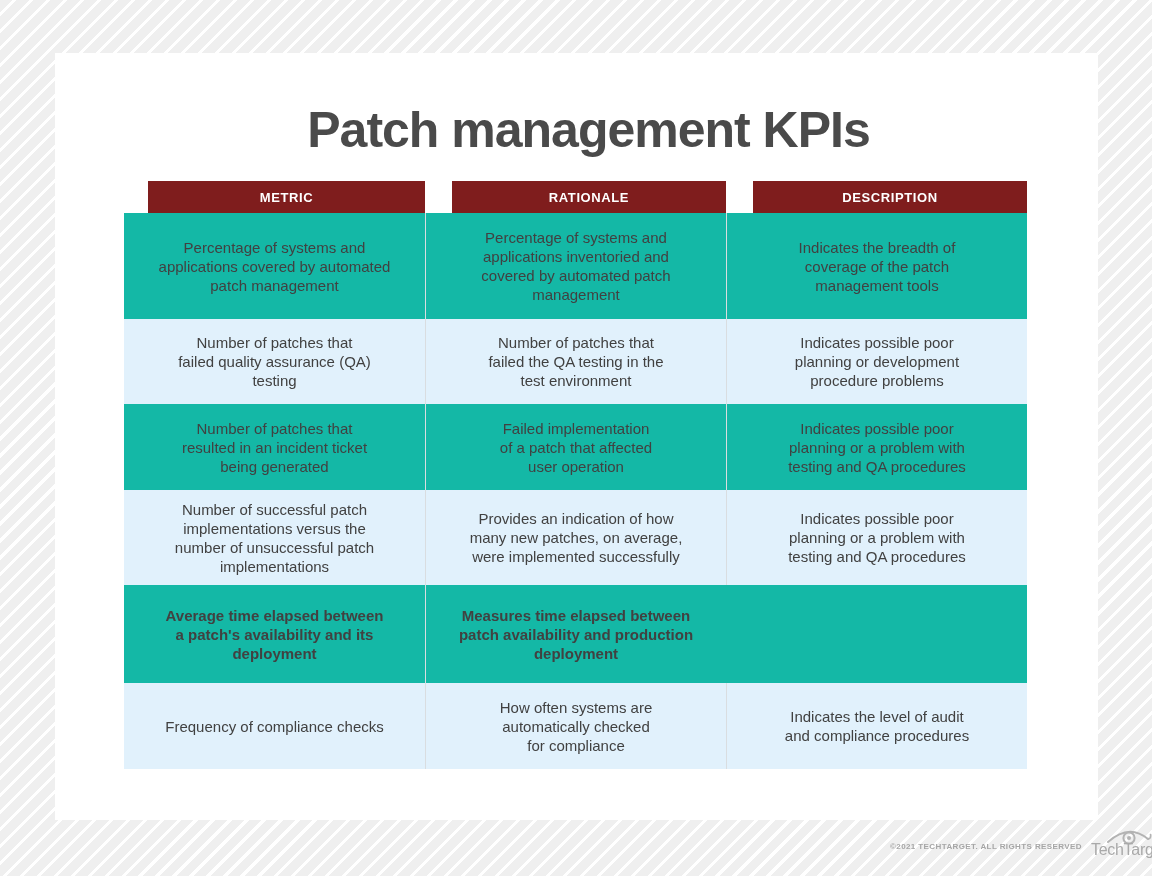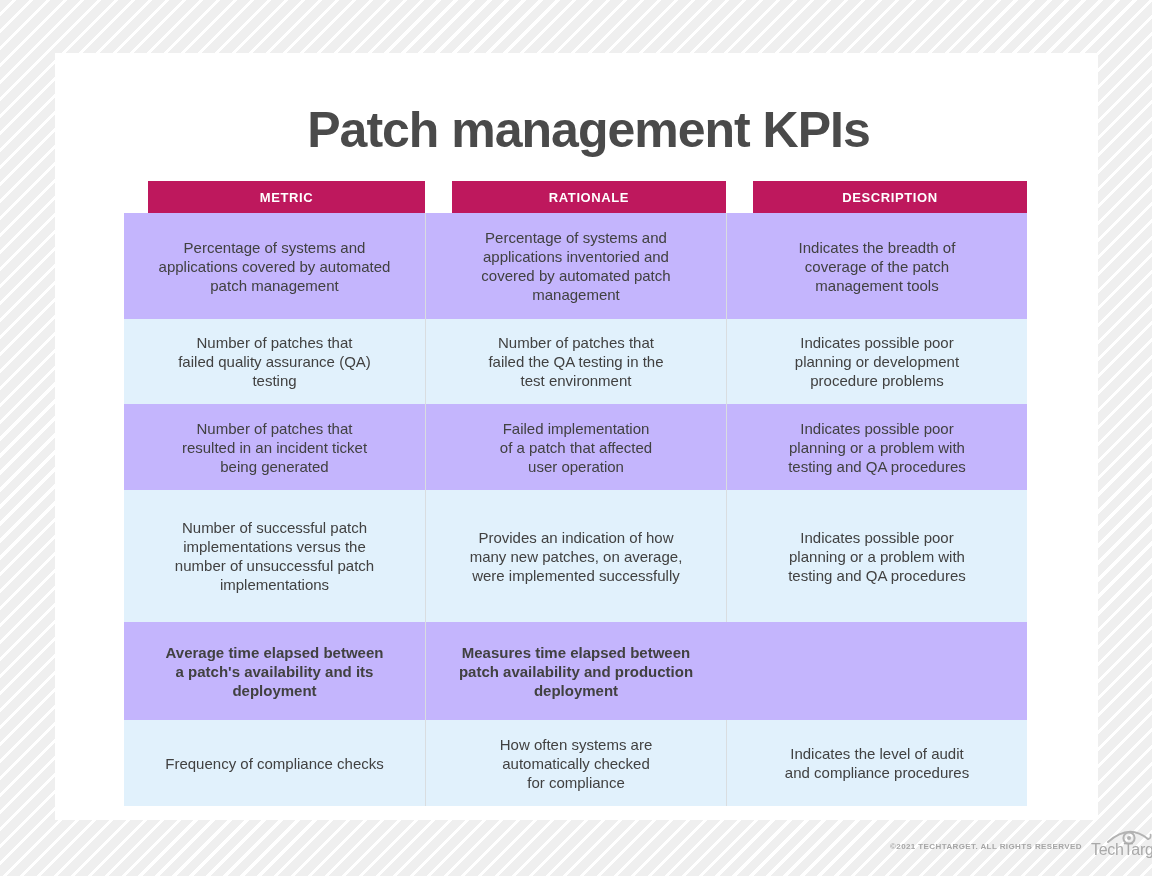--- a/index.html
+++ b/index.html
@@ -38,41 +38,41 @@
     left: 69px;
     top: 128px;
     width: 903px;
   }
   .thead {
     display: grid;
     grid-template-columns: 1fr 1fr 1fr;
     height: 32px;
   }
   .th {
-    background: #be185d;
+    background: #7f1d1d;
     color: #ffffff;
     font-size: 13px;
     font-weight: 700;
     letter-spacing: 0.6px;
     display: flex;
     align-items: center;
     justify-content: center;
     margin-left: 24px;
   }
   .th + .th { border-left: 3px solid #ffffff; }
   .tr {
     display: grid;
     grid-template-columns: 1fr 1fr 1fr;
-    background: #c4b5fd;
+    background: #14b8a6;
   }
   .tr.alt { background: #e1f1fc; }
   .tr.r0 { height: 106px; }
   .tr.r1 { height: 85px; }
   .tr.r2 { height: 86px; }
-  .tr.r3 { height: 132px; }
+  .tr.r3 { height: 95px; }
   .tr.r4 { height: 98px; font-weight: bold; }
   .tr.r5 { height: 86px; }
   .td {
     display: flex;
     align-items: center;
     justify-content: center;
     text-align: center;
     white-space: pre-line;
     font-size: 15px;
     line-height: 19px;

